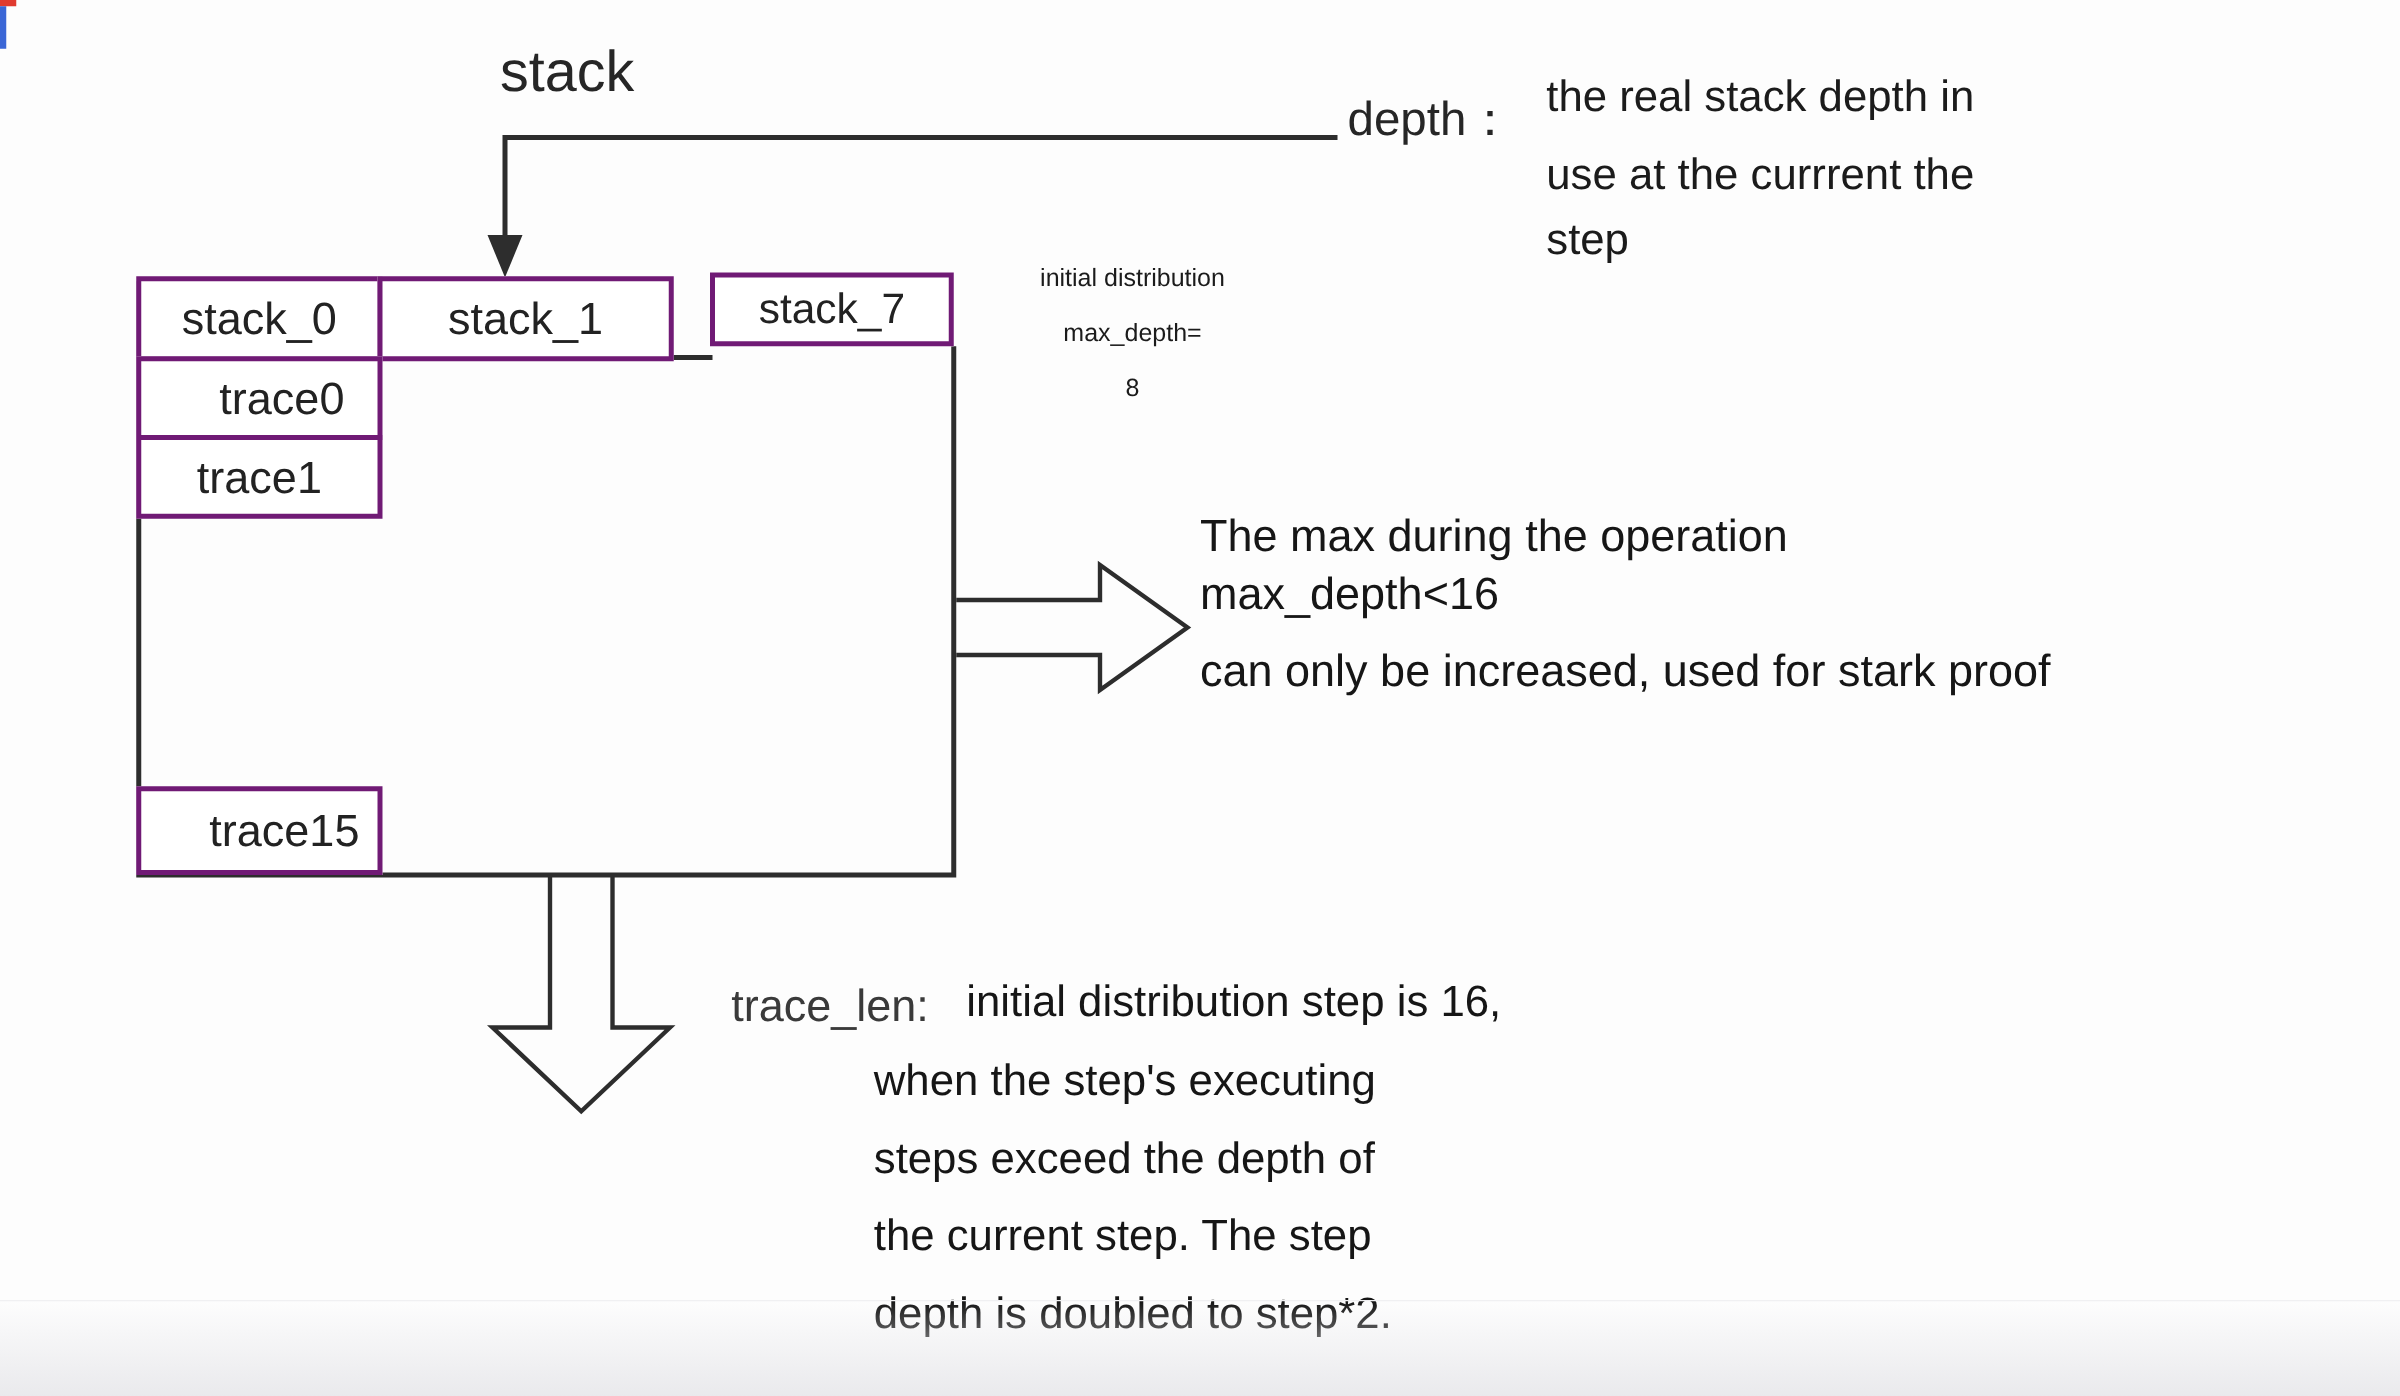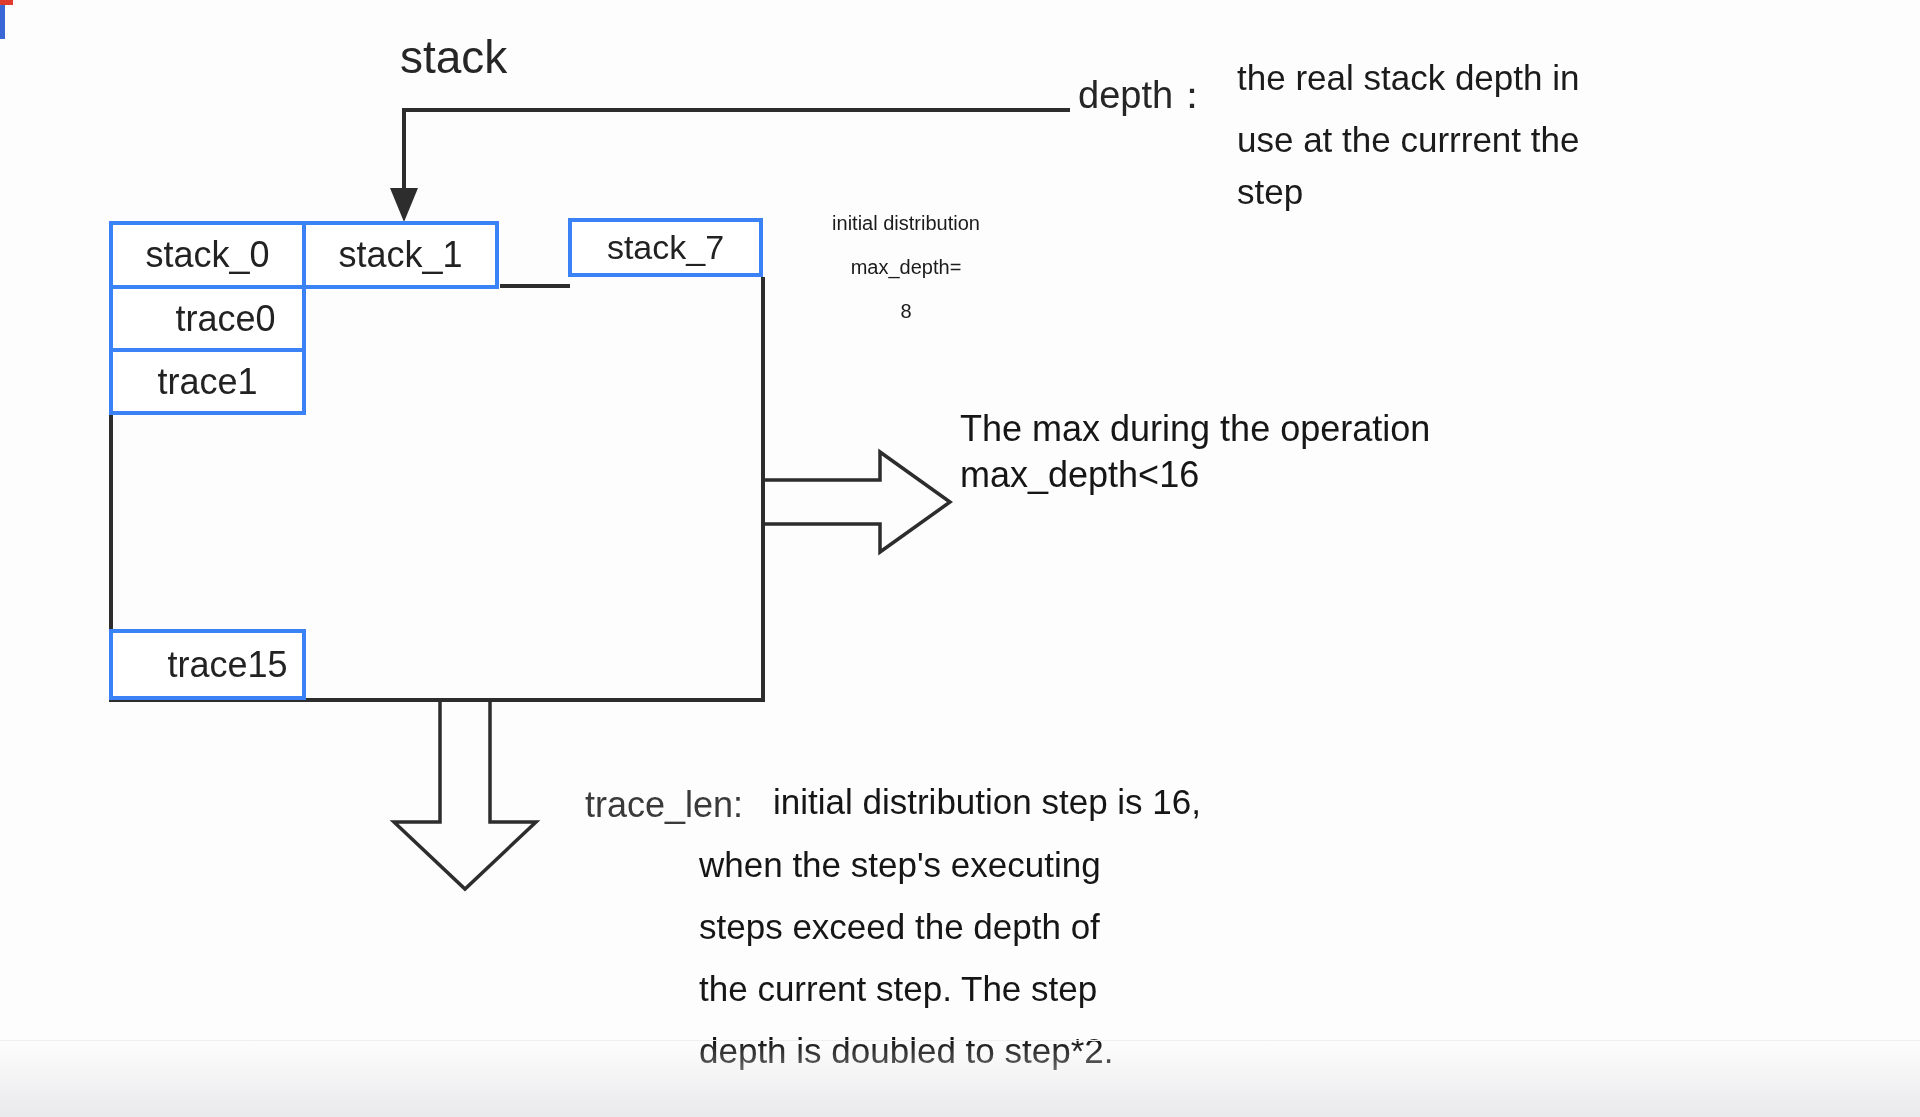--- a/index.html
+++ b/index.html
@@ -5,21 +5,21 @@
   html,body{margin:0;padding:0;background:#ffffff;}
   #stage{
     position:relative;width:1920px;height:1117px;overflow:hidden;
     background:#fdfdfd;
     font-family:"Liberation Sans","DejaVu Sans",sans-serif;
     color:#1e1e1e;
   }
   #diagram-svg{position:absolute;left:0;top:0;width:1920px;height:1117px;}
   .cell{
     position:absolute;box-sizing:border-box;
-    border:4px solid #3b82f6;background:#ffffff;
+    border:4px solid #701a75;background:#ffffff;
     display:flex;align-items:center;justify-content:center;
     font-size:36px;color:#222;white-space:nowrap;
   }
   .txt{position:absolute;white-space:nowrap;}
   #stack-title{left:400px;top:30px;font-size:46px;color:#262626;}
   #depth-label{left:1078px;top:70px;font-size:38px;color:#262626;}
   .depth-line{left:1237px;font-size:35px;color:#1b1b1b;}
   #depth-line-1{top:58px;}
   #depth-line-2{top:120px;}
   #depth-line-3{top:172px;}
@@ -62,21 +62,21 @@
     <line x1="500" y1="286" x2="570" y2="286" stroke="#2d2d2d" stroke-width="4"></line>
 
     <path d="M 765 480 L 880 480 L 880 452 L 950 502 L 880 552 L 880 524 L 765 524" fill="none" stroke="#2d2d2d" stroke-width="3.5"></path>
 
     <path d="M 440 700 L 440 822 L 394 822 L 465 889 L 536 822 L 490 822 L 490 700" fill="none" stroke="#2d2d2d" stroke-width="3.5"></path>
   </svg>
 
   <div class="cell" style="left:109px;top:221px;width:197px;height:68px;">
     <span>stack_0</span>
   </div>
-  <div class="cell" style="left:302px;top:221px;width:197px;height:68px;">
+  <div class="cell" style="left:302px;top:221px;width:237px;height:68px;">
     <span>stack_1</span>
   </div>
   <div class="cell" style="left:568px;top:218px;width:195px;height:59px;font-size:34px;">
     <span>stack_7</span>
   </div>
   <div class="cell" style="left:109px;top:285px;width:197px;height:67px;padding-left:36px;">
     <span>trace0</span>
   </div>
   <div class="cell" style="left:109px;top:348px;width:197px;height:67px;">
     <span>trace1</span>
@@ -91,20 +91,21 @@
   <div class="txt depth-line" id="depth-line-1">the real stack depth in</div>
   <div class="txt depth-line" id="depth-line-2">use at the currrent the</div>
   <div class="txt depth-line" id="depth-line-3">step</div>
 
   <div class="txt initdist-line" id="initdist-1">initial distribution</div>
   <div class="txt initdist-line" id="initdist-2">max_depth=</div>
   <div class="txt initdist-line" id="initdist-3">8</div>
 
   <div class="txt maxnote-line" id="maxnote-1">The max during the operation</div>
   <div class="txt maxnote-line" id="maxnote-2">max_depth&lt;16</div>
+  <div class="txt maxnote-line" id="maxnote-3">can only be increased, used for stark proof</div>
 
   <div class="txt" id="trace-len-label">trace_len:</div>
   <div class="txt trace-line" id="trace-line-1">initial distribution step is 16,</div>
   <div class="txt trace-line" id="trace-line-2">when the step's executing</div>
   <div class="txt trace-line" id="trace-line-3">steps exceed the depth of</div>
   <div class="txt trace-line" id="trace-line-4">the current step. The step</div>
   <div class="txt trace-line" id="trace-line-5">depth is doubled to step*2.</div>
 
   <div id="artifact-red"></div>
   <div id="artifact-blue"></div>

